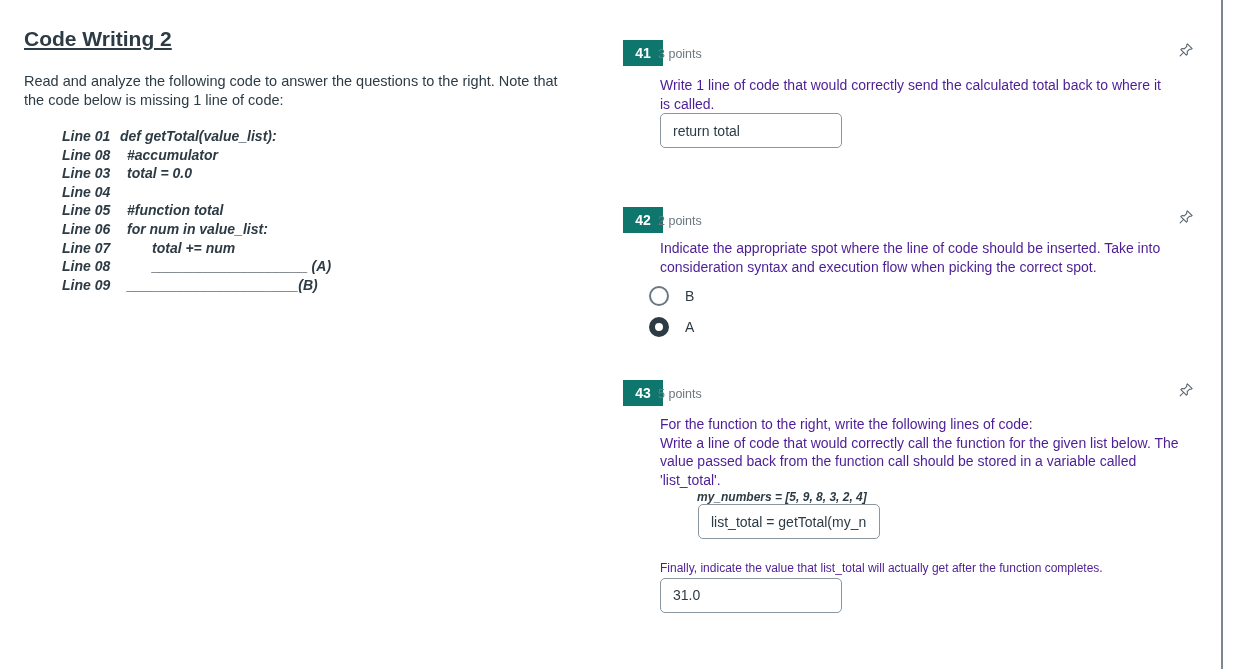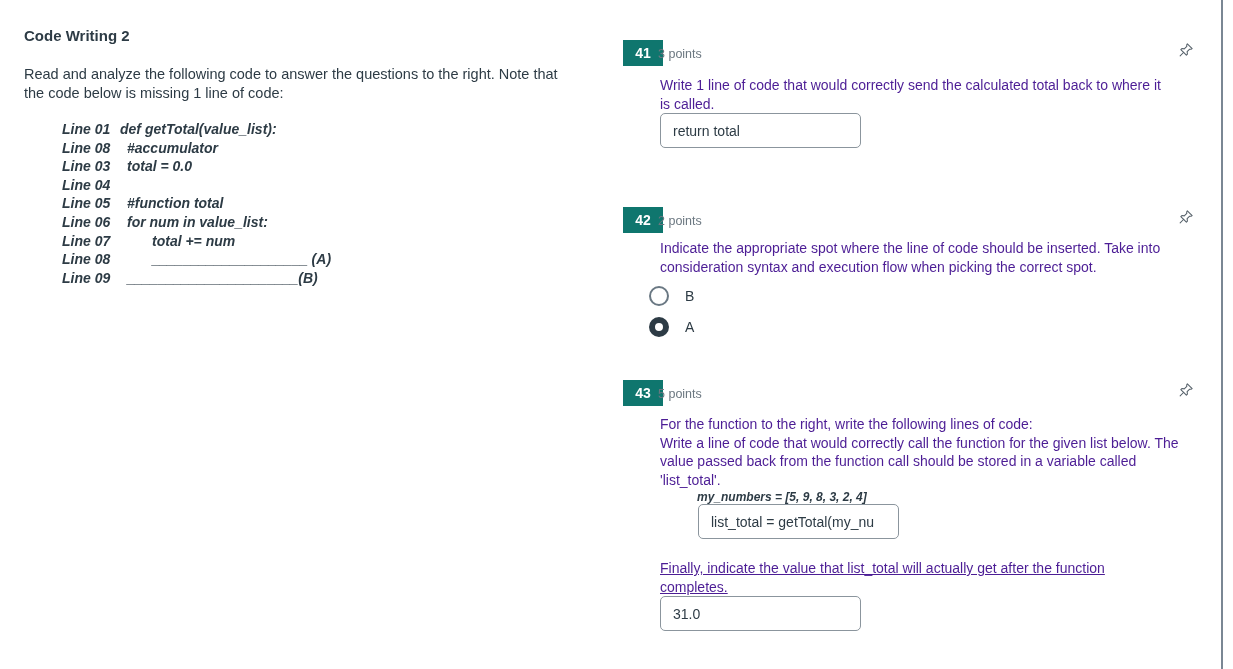--- a/index.html
+++ b/index.html
@@ -2,40 +2,40 @@
 <html><head>
 <meta charset="utf-8">
 <style>
   * { margin: 0; padding: 0; box-sizing: border-box; }
   html, body { width: 1233px; height: 669px; background: #ffffff;
     font-family: "Liberation Sans", sans-serif; color: #2D3B45; overflow: hidden; }
   .page { position: relative; width: 1233px; height: 669px; background: #fff; }
 
   
   .left-panel { position: absolute; left: 24px; top: 27px; width: 560px; }
-  .stimulus-title { font-size: 15px; font-weight: 700; color: #2D3B45; }
+  .stimulus-title { font-size: 21px; font-weight: 700; color: #2D3B45; text-decoration: underline; }
   .stimulus-intro { margin-top: 21px; width: 552px; font-size: 14.5px; line-height: 19px; color: #2D3B45; }
   .code-block { margin-top: 17px; margin-left: 38px; font-size: 14px; font-weight: 700;
     font-style: italic; line-height: 18.6px; color: #2D3B45; }
   .code-row { display: flex; }
   .code-label { flex: 0 0 58px; }
   .code-text.ind0 { padding-left: 0; }
   .code-text.ind1 { padding-left: 7px; }
   .code-text.ind2 { padding-left: 32px; }
 
   
   .question { position: absolute; left: 607px; width: 590px; }
   .q-header { position: relative; height: 26px; }
   .q-number { position: absolute; left: 16px; top: 0; width: 40px; height: 26px; background: #0f766e;
     color: #ffffff; font-size: 14px; font-weight: 700; display: flex; align-items: center; justify-content: center; }
   .q-points { position: absolute; left: 51px; top: 7px; font-size: 12.5px; color: #6B7780; }
   .pin { position: absolute; right: 2px; top: 1px; width: 18px; height: 18px; cursor: pointer; }
   .q-body { margin-left: 53px; }
   .q-text { font-size: 14px; line-height: 18.5px; color: #4c1d95; }
-  .answer-input { display: block; width: 201px; height: 35px; border: 1px solid #8B959D;
+  .answer-input { display: block; width: 182px; height: 35px; border: 1px solid #8B959D;
     border-radius: 5px; padding: 0 12px; font-size: 14px; color: #2D3B45;
     font-family: "Liberation Sans", sans-serif; background: #fff; outline: none; }
 
   
   .q41 { top: 40px; }
   .q41 .q-text { margin-top: 10px; max-width: 505px; }
   .q41 .answer-input { margin-top: 0px; }
 
   
   .q42 { top: 207px; }
@@ -44,21 +44,21 @@
   .radio-row { display: flex; align-items: center; height: 22px; margin-top: 9px; margin-left: -11px; cursor: pointer; }
   .radio { width: 20px; height: 20px; border-radius: 50%; border: 2px solid #6A7883; background: #fff; }
   .radio.selected { border: 6px solid #2D3B45; }
   .radio-label { margin-left: 16px; font-size: 14px; color: #2D3B45; }
 
   
   .q43 { top: 380px; }
   .q43 .q-text { margin-top: 9px; max-width: 520px; }
   .code-note { margin-top: 1px; margin-left: 37px; font-size: 12px; font-weight: 700; font-style: italic; color: #2D3B45; }
   .q43 .input-call { margin-top: 0px; margin-left: 38px; white-space: nowrap; overflow: hidden; }
-  .q43 .q-text2 { margin-top: 20px; max-width: 510px; font-size: 14px; line-height: 18.5px; text-decoration: underline; }
+  .q43 .q-text2 { margin-top: 20px; max-width: 510px; font-size: 12px; line-height: 18.5px; }
   .q43 .input-value { margin-top: 0px; }
 
   
   .pane-divider { position: absolute; left: 1221px; top: 0; width: 2px; height: 669px; background: #7A8794; }
 </style>
 </head>
 <body>
 
 <div class="page">
 

